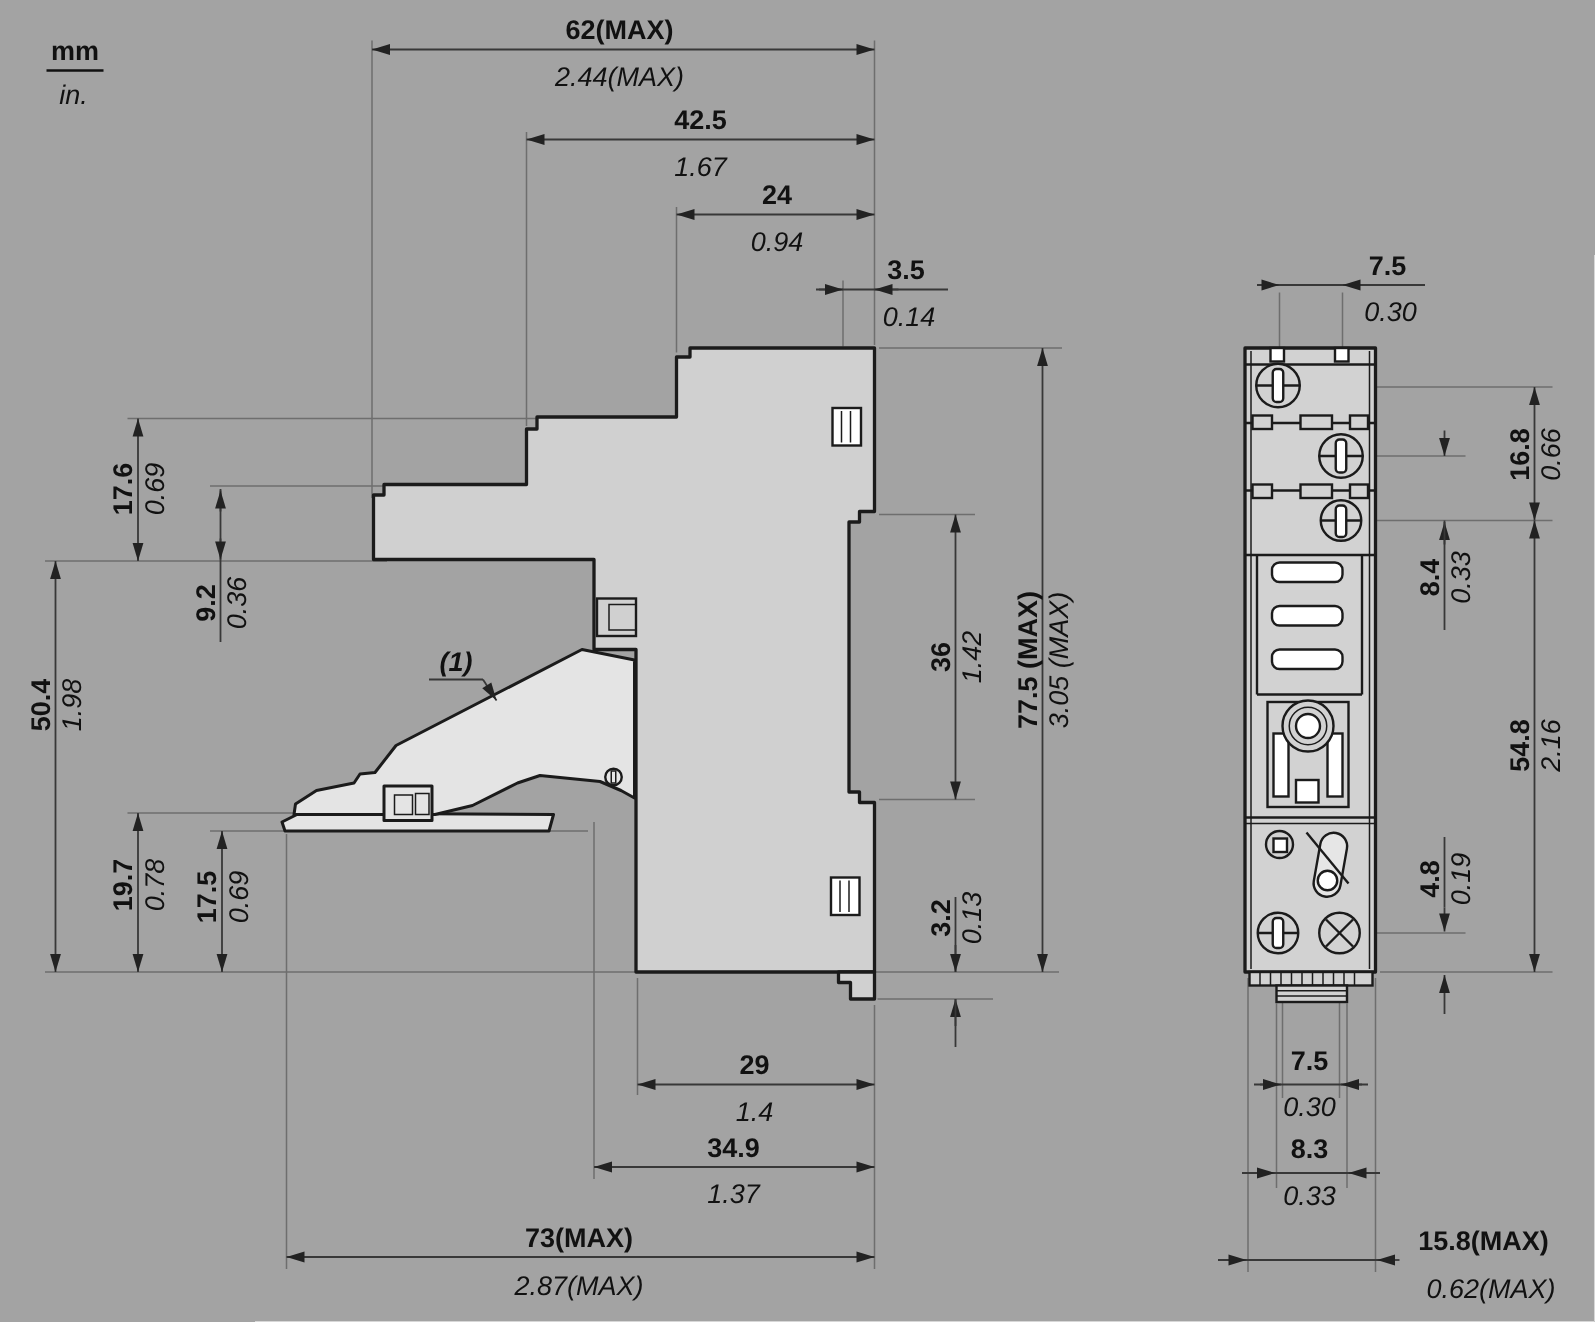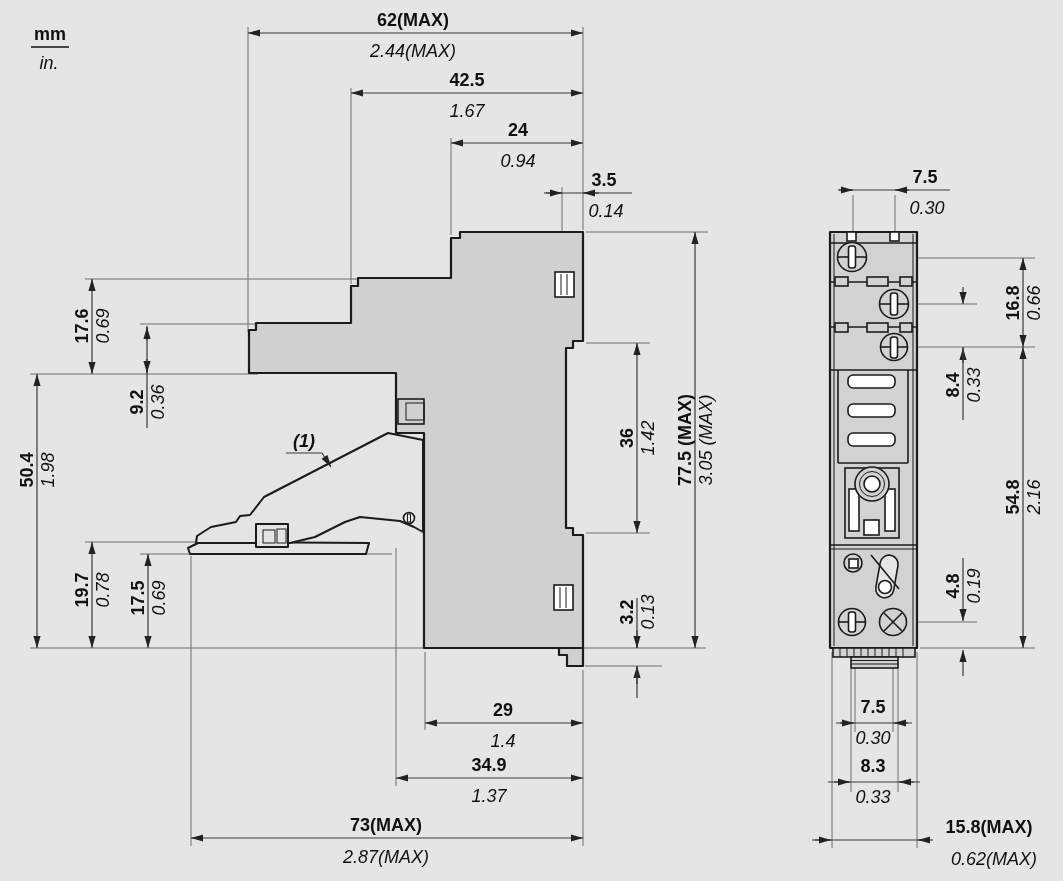--- a/index.html
+++ b/index.html
@@ -1,16 +1,16 @@
 <!DOCTYPE html>
 <html><head>
 <meta charset="utf-8">
 <style>
   html,body{margin:0;padding:0;background:#ffffff;}
-  .stage{position:relative;width:1063px;height:881px;background:#e5e5e5;overflow:hidden;}
+  .stage{position:relative;width:1063px;height:881px;background:#a3a3a3;overflow:hidden;}
   svg{display:block;}
   .body-shape{fill:#d0d0d0;stroke:#1b1b1b;stroke-width:2.2;stroke-linejoin:round;}
   .front-shape{fill:#d2d2d2;stroke:#1b1b1b;stroke-width:2.2;stroke-linejoin:round;}
   .lever-shape{fill:#e4e4e4;stroke:#1b1b1b;stroke-width:2;stroke-linejoin:round;}
   .thin{fill:none;stroke:#1b1b1b;stroke-width:1.6;}
   .thin-grey{fill:#d2d2d2;stroke:#1b1b1b;stroke-width:1.6;}
   .thin-light{fill:#e6e6e6;stroke:#1b1b1b;stroke-width:1.6;}
   .white-detail{fill:#ffffff;stroke:#1b1b1b;stroke-width:1.6;}
   .hair{fill:none;stroke:#1b1b1b;stroke-width:1;}
   .dim{fill:none;stroke:#383838;stroke-width:1.2;}

